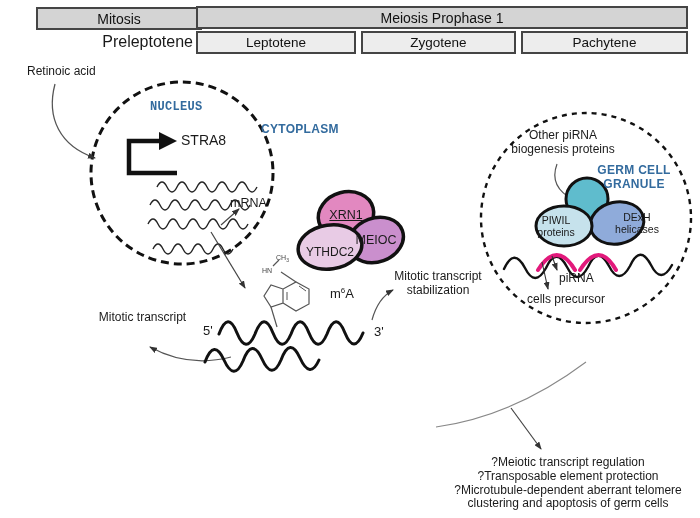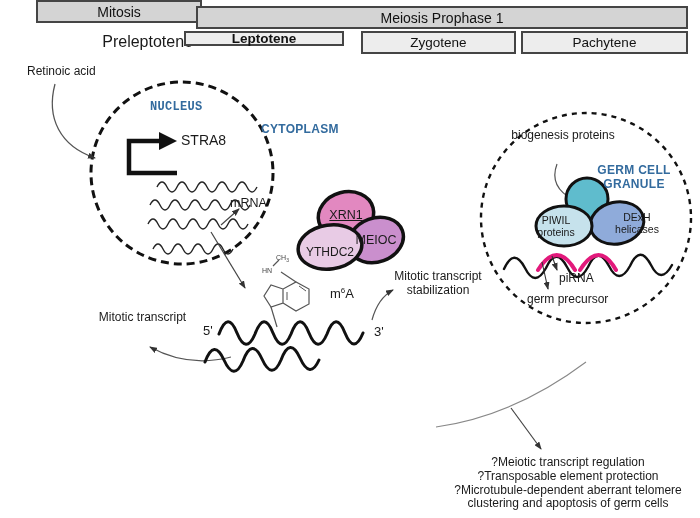--- a/index.html
+++ b/index.html
@@ -3,23 +3,23 @@
 <meta charset="utf-8">
 <style>
   html,body{margin:0;padding:0;background:#fff;font-family:"Liberation Sans",sans-serif;}
   #canvas{position:relative;width:700px;height:518px;background:#ffffff;overflow:hidden;}
   #art{position:absolute;left:0;top:0;width:700px;height:518px;z-index:1;}
   .lbl{position:absolute;z-index:2;font-size:12px;color:#1a1a1a;white-space:nowrap;line-height:14px;}
   .center{text-align:center;}
   .blue{color:#336b9e;font-weight:bold;letter-spacing:.3px;}
   .bx{position:absolute;z-index:2;box-sizing:border-box;border:2px solid #454545;display:flex;align-items:center;justify-content:center;font-size:14px;color:#111;background:#d4d4d4;}
   .bx2{background:#ededed;font-size:13.5px;}
-  #box-mitosis{left:36px;top:0;width:166px;height:23px;}
+  #box-mitosis{left:36px;top:7px;width:166px;height:23px;}
   #box-meiosis{left:196px;top:6px;width:492px;height:23px;}
-  #box-lepto{left:184px;top:31px;width:160px;height:15px;font-weight:bold;}
+  #box-lepto{left:196px;top:31px;width:160px;height:23px;}
   #box-zygo{left:361px;top:31px;width:155px;height:23px;}
   #box-pachy{left:521px;top:31px;width:167px;height:23px;}
   #lbl-prelepto{left:95px;top:35px;width:98px;text-align:right;font-size:16px;}
   #retinoic{left:27px;top:64px;}
   #nucleus-lbl{left:150px;top:100px;font-family:Liberation Mono, monospace;}
   #cyto-lbl{left:261px;top:100px;margin-top:22px;}
   #stra8{left:181px;top:133px;font-size:14px;}
   #mrna{left:230px;top:196px;font-size:12.5px;}
   #m6a{left:330px;top:284px;font-size:13px;}
   #m6a sup{font-size:8px;}
@@ -123,36 +123,37 @@
     <div>Mitotic transcript</div>
   </div>
   <div class="lbl" id="p5">5'</div>
   <div class="lbl" id="p3">3'</div>
   <div class="lbl center" id="stab">
     <div>Mitotic transcript</div>
     <div>stabilization</div>
   </div>
 
   <div class="lbl center" id="otherpirna">
+    <div>Other piRNA</div>
     <div>biogenesis proteins</div>
   </div>
   <div class="lbl blue center" id="gcg">
     <div>GERM CELL</div>
     <div>GRANULE</div>
   </div>
   <div class="lbl center" id="piwil">
     <div>PIWIL</div>
     <div>proteins</div>
   </div>
   <div class="lbl center" id="dexh">
     <div>DExH</div>
     <div>helicases</div>
   </div>
   <div class="lbl" id="pirna">piRNA</div>
-  <div class="lbl" id="precursor">germ precursor</div>
+  <div class="lbl" id="precursor">cells precursor</div>
 
   <div class="lbl center" id="outcomes">
     <div>?Meiotic transcript regulation</div>
     <div>?Transposable element protection</div>
     <div>?Microtubule-dependent aberrant telomere</div>
     <div>clustering and apoptosis of germ cells</div>
   </div>
 
 </div>
 

